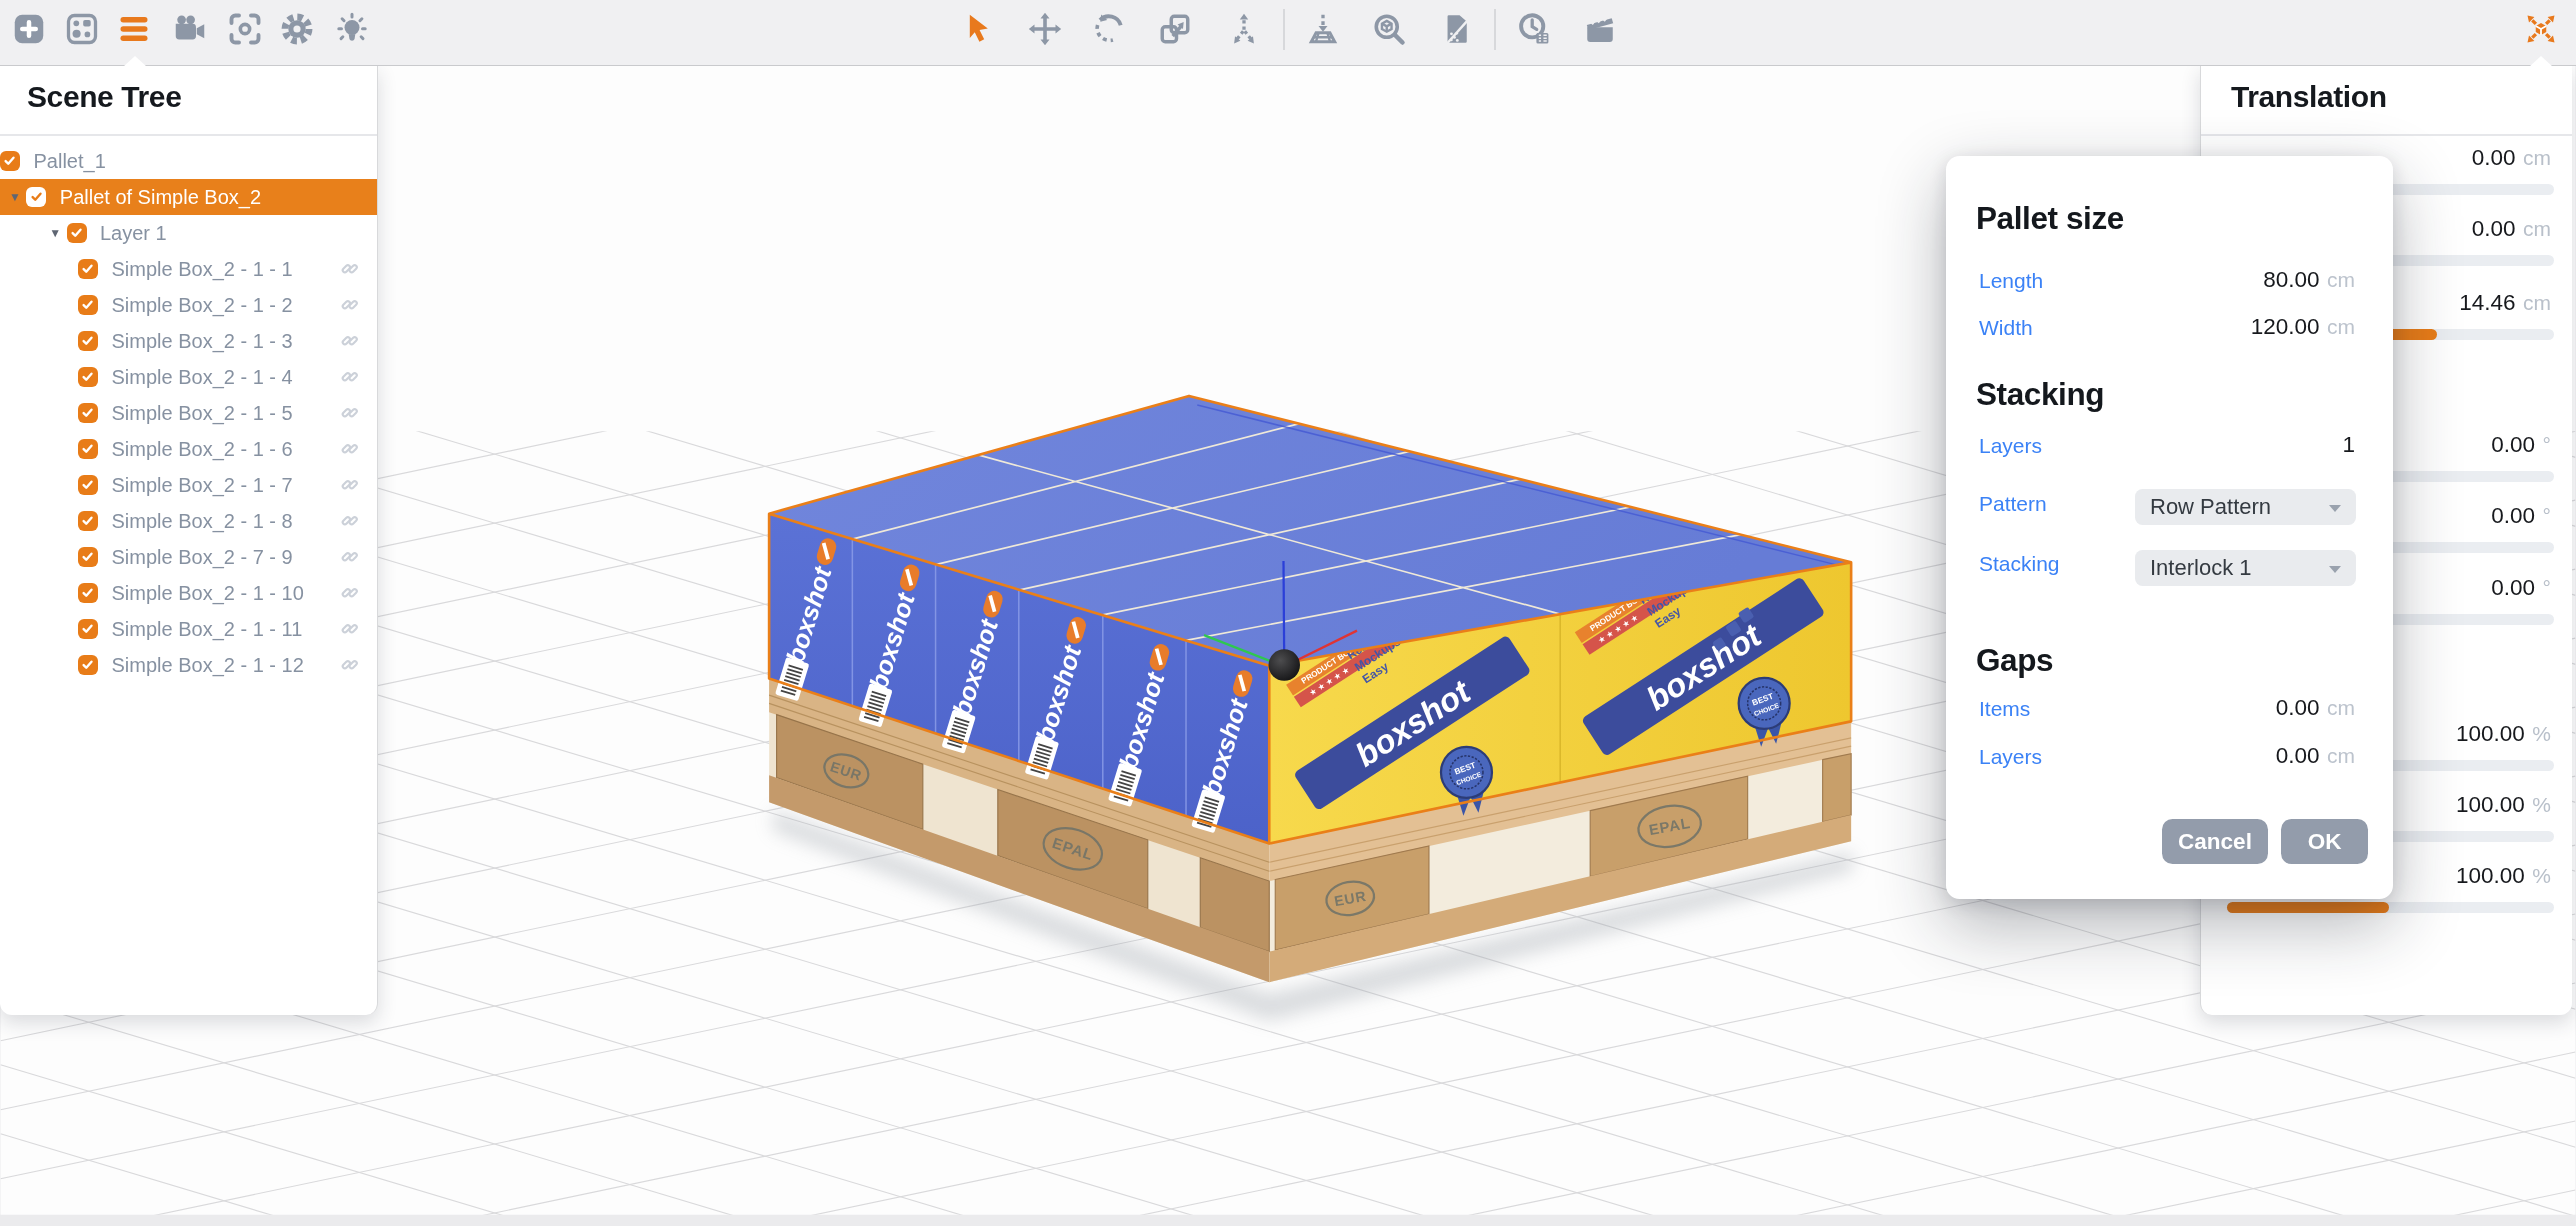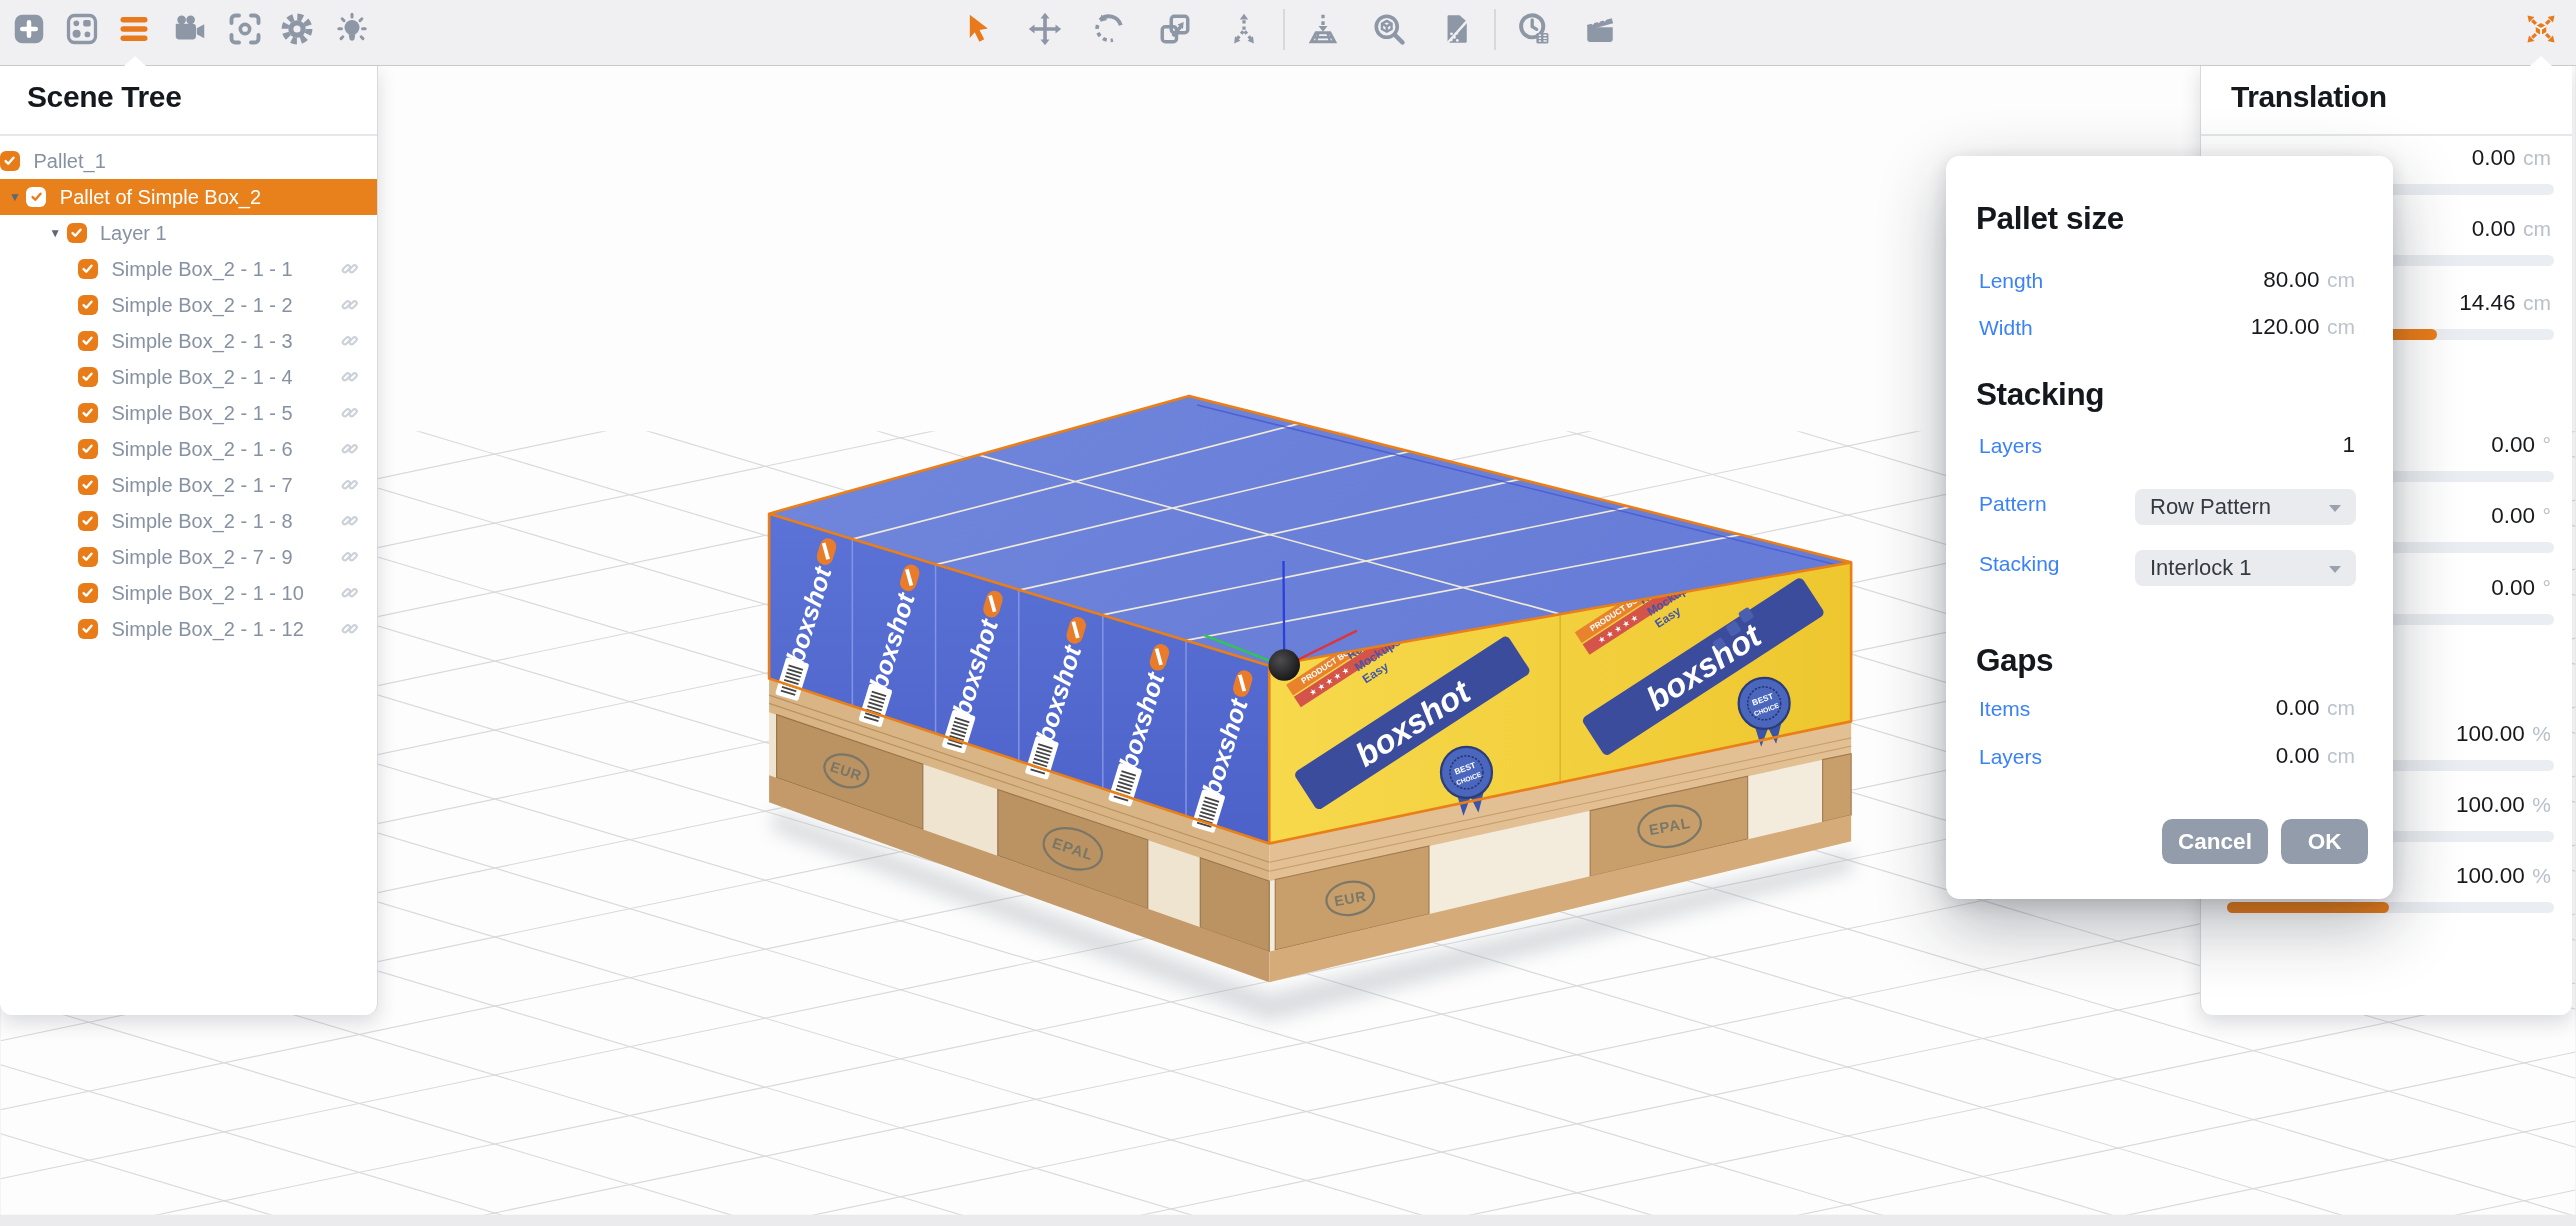--- a/index.html
+++ b/index.html
@@ -560,20 +560,34 @@
             <rect x="11" y="9.4" width="10.4" height="5.2" rx="2.6" transform="rotate(-45 16.2 12)"></rect>
           </g>
         </svg>
       </div>
     <div class="trow ind2">
         <span class="cb">
           <svg width="13.5" height="13.5" viewBox="0 0 18 18">
             <path d="M3.5 9.5l3.5 3.5 7-8" fill="none" stroke="#fff" stroke-width="3.2" stroke-linecap="round" stroke-linejoin="round"></path>
           </svg>
         </span>
+        <span class="lbl">Simple Box_2 - 1 - 11</span>
+        <svg class="link" viewBox="0 0 24 24">
+          <g stroke="#ccd1d9" stroke-width="2.6" fill="none">
+            <rect x="2.6" y="9.4" width="10.4" height="5.2" rx="2.6" transform="rotate(-45 7.8 12)"></rect>
+            <rect x="11" y="9.4" width="10.4" height="5.2" rx="2.6" transform="rotate(-45 16.2 12)"></rect>
+          </g>
+        </svg>
+      </div>
+    <div class="trow ind2">
+        <span class="cb">
+          <svg width="13.5" height="13.5" viewBox="0 0 18 18">
+            <path d="M3.5 9.5l3.5 3.5 7-8" fill="none" stroke="#fff" stroke-width="3.2" stroke-linecap="round" stroke-linejoin="round"></path>
+          </svg>
+        </span>
         <span class="lbl">Simple Box_2 - 1 - 12</span>
         <svg class="link" viewBox="0 0 24 24">
           <g stroke="#ccd1d9" stroke-width="2.6" fill="none">
             <rect x="2.6" y="9.4" width="10.4" height="5.2" rx="2.6" transform="rotate(-45 7.8 12)"></rect>
             <rect x="11" y="9.4" width="10.4" height="5.2" rx="2.6" transform="rotate(-45 16.2 12)"></rect>
           </g>
         </svg>
       </div>
   </div>
 </div>

